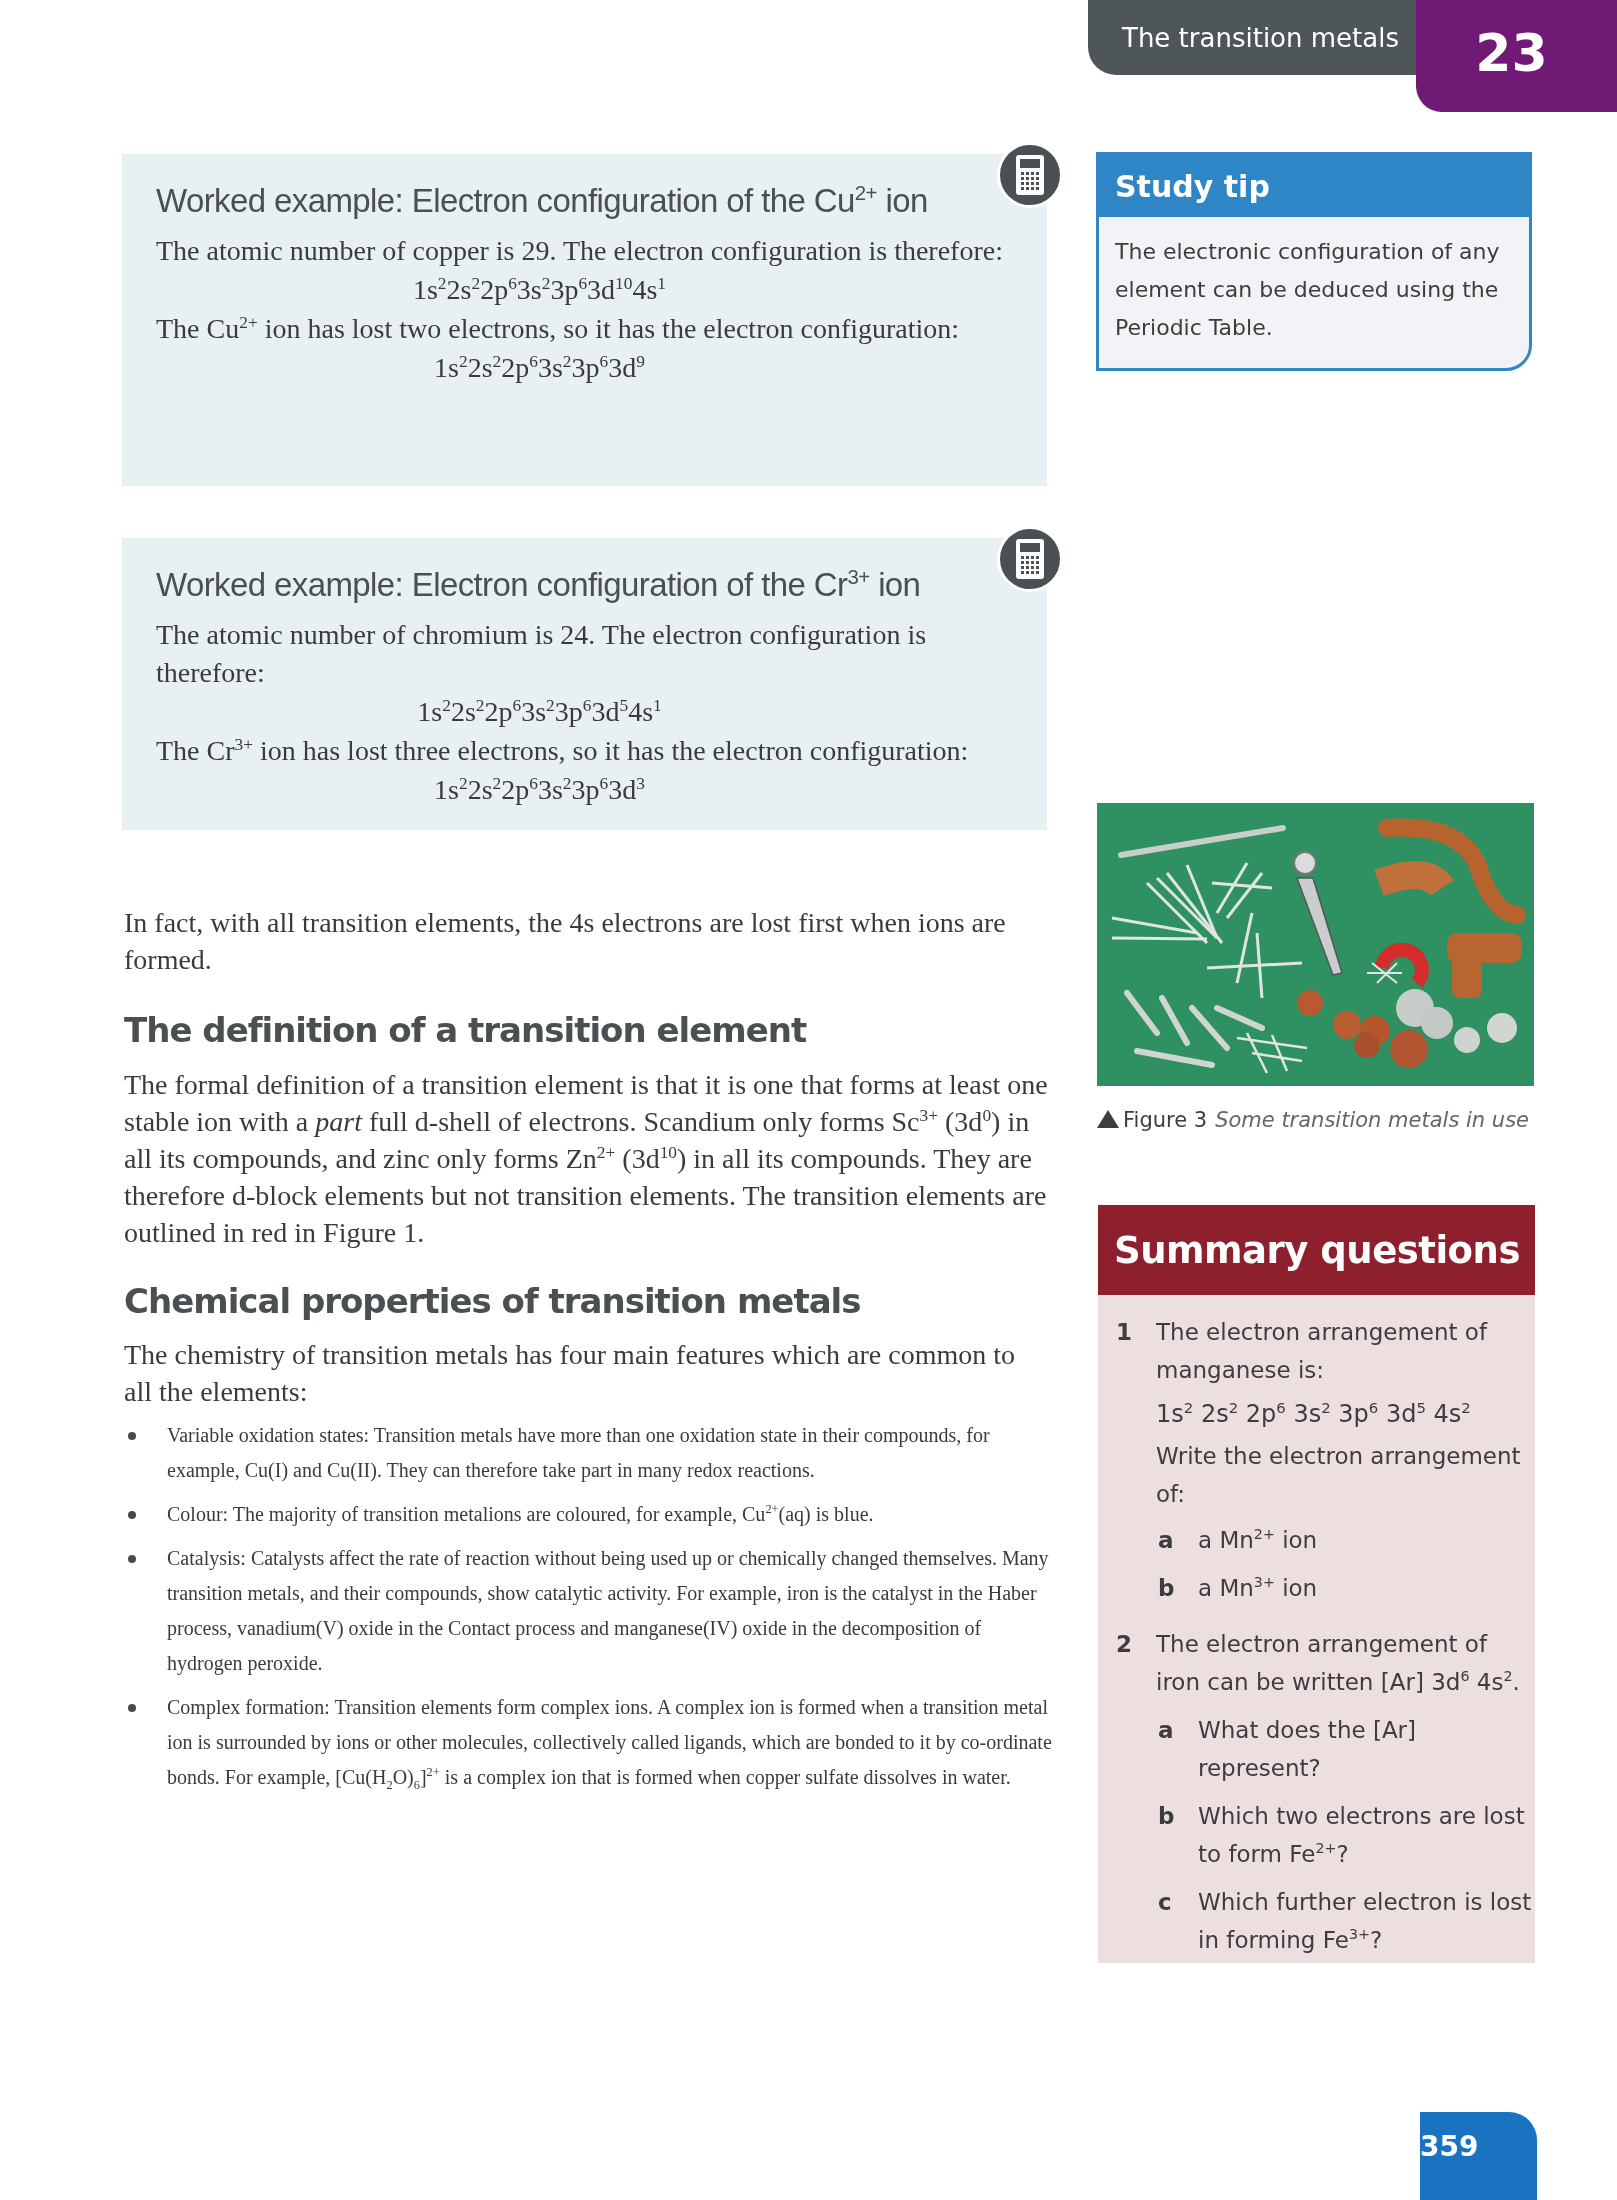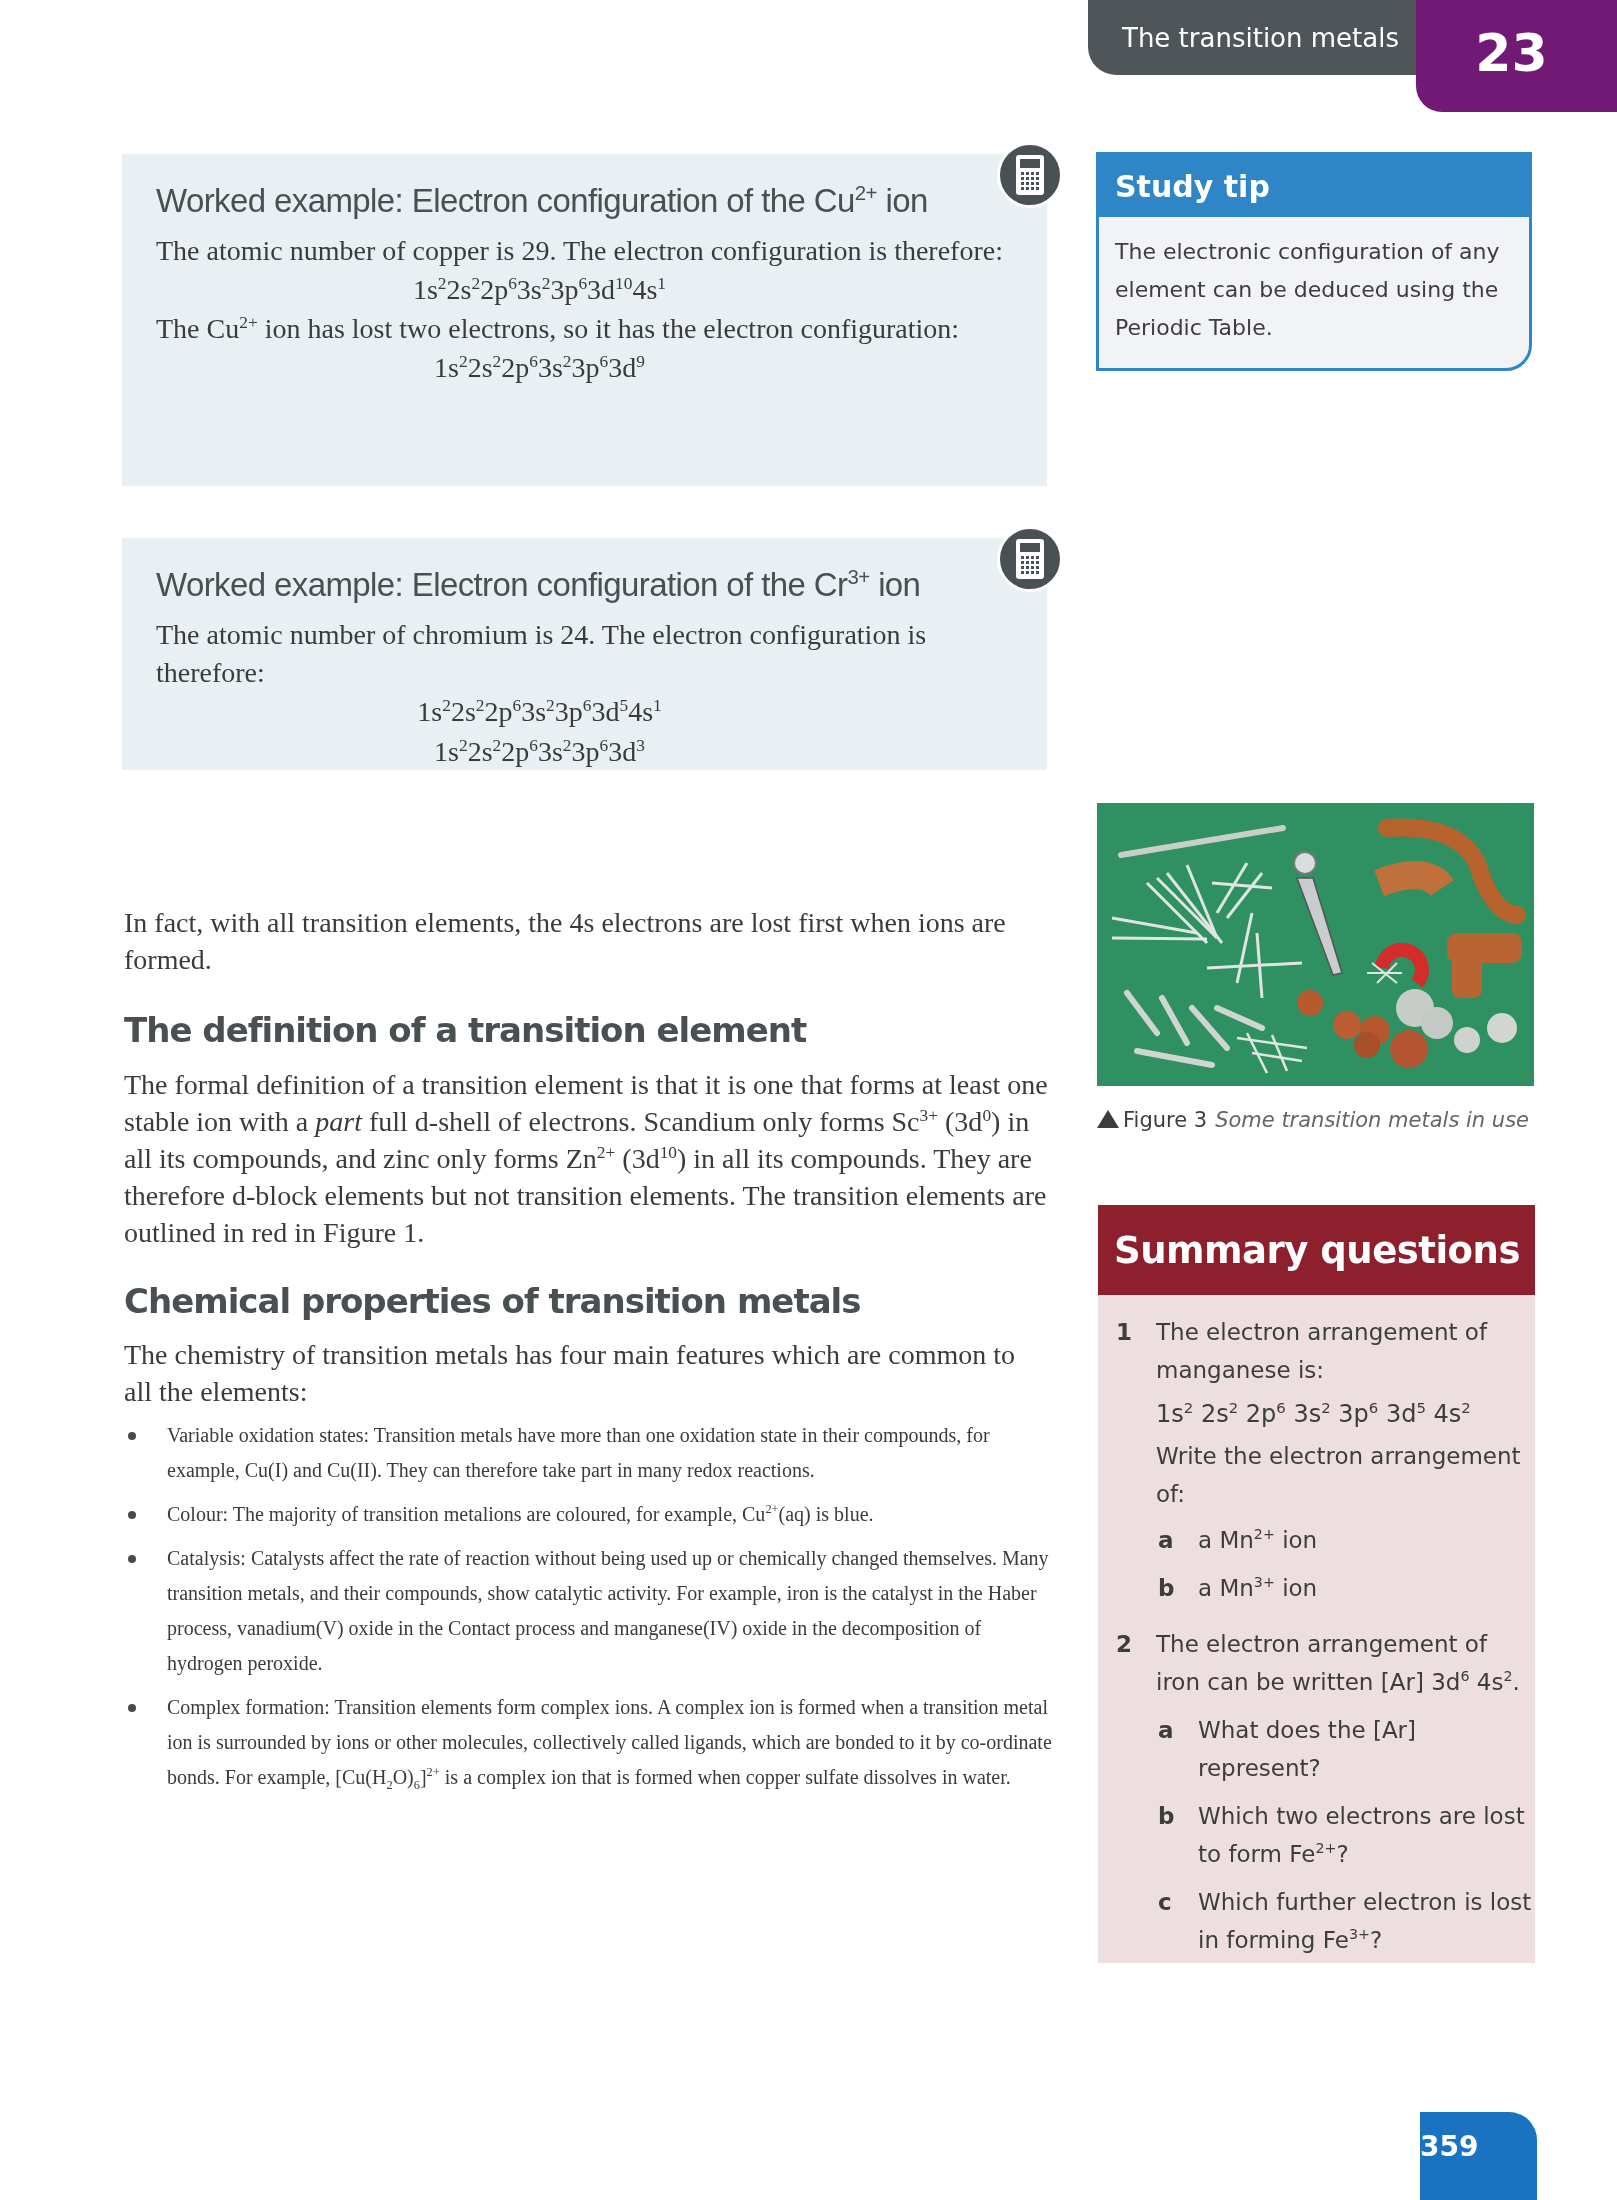--- a/index.html
+++ b/index.html
@@ -96,30 +96,31 @@
         <div class="keys"></div>
       </div>
     </div>
   <div class="title"><span>Worked example: Electron configuration of the Cu</span><sup>2+</sup><span> ion</span></div>
   <p>The atomic number of copper is 29. The electron configuration is therefore:</p>
   <div class="config"><span>1s</span><sup>2</sup><span>2s</span><sup>2</sup><span>2p</span><sup>6</sup><span>3s</span><sup>2</sup><span>3p</span><sup>6</sup><span>3d</span><sup>10</sup><span>4s</span><sup>1</sup></div>
   <p><span>The Cu</span><sup>2+</sup><span> ion has lost two electrons, so it has the electron configuration:</span></p>
   <div class="config"><span>1s</span><sup>2</sup><span>2s</span><sup>2</sup><span>2p</span><sup>6</sup><span>3s</span><sup>2</sup><span>3p</span><sup>6</sup><span>3d</span><sup>9</sup></div>
 </div>
 
-<div class="worked" style="top:538px;height:232px;">
+<div class="worked" style="top:538px;height:292px;">
   <div class="calc">
       <div class="body">
         <div class="screen"></div>
         <div class="keys"></div>
       </div>
     </div>
   <div class="title"><span>Worked example: Electron configuration of the Cr</span><sup>3+</sup><span> ion</span></div>
   <p>The atomic number of chromium is 24. The electron configuration is therefore:</p>
   <div class="config"><span>1s</span><sup>2</sup><span>2s</span><sup>2</sup><span>2p</span><sup>6</sup><span>3s</span><sup>2</sup><span>3p</span><sup>6</sup><span>3d</span><sup>5</sup><span>4s</span><sup>1</sup></div>
+  <p><span>The Cr</span><sup>3+</sup><span> ion has lost three electrons, so it has the electron configuration:</span></p>
   <div class="config"><span>1s</span><sup>2</sup><span>2s</span><sup>2</sup><span>2p</span><sup>6</sup><span>3s</span><sup>2</sup><span>3p</span><sup>6</sup><span>3d</span><sup>3</sup></div>
 </div>
 
 <p class="body-text" style="top:904px;">In fact, with all transition elements, the 4s electrons are lost first when ions are formed.</p>
 
 <div class="h2" style="top:1010px;">The definition of a transition element</div>
 <p class="body-text" style="top:1066px;"><span>The formal definition of a transition element is that it is one that forms at least one stable ion with a </span><em>part</em><span> full d-shell of electrons. Scandium only forms Sc</span><sup>3+</sup><span> (3d</span><sup>0</sup><span>) in all its compounds, and zinc only forms Zn</span><sup>2+</sup><span> (3d</span><sup>10</sup><span>) in all its compounds. They are therefore d-block elements but not transition elements. The transition elements are outlined in red in Figure 1.</span></p>
 
 <div class="h2" style="top:1281px;">Chemical properties of transition metals</div>
 <p class="body-text" style="top:1336px;">The chemistry of transition metals has four main features which are common to all the elements:</p>

